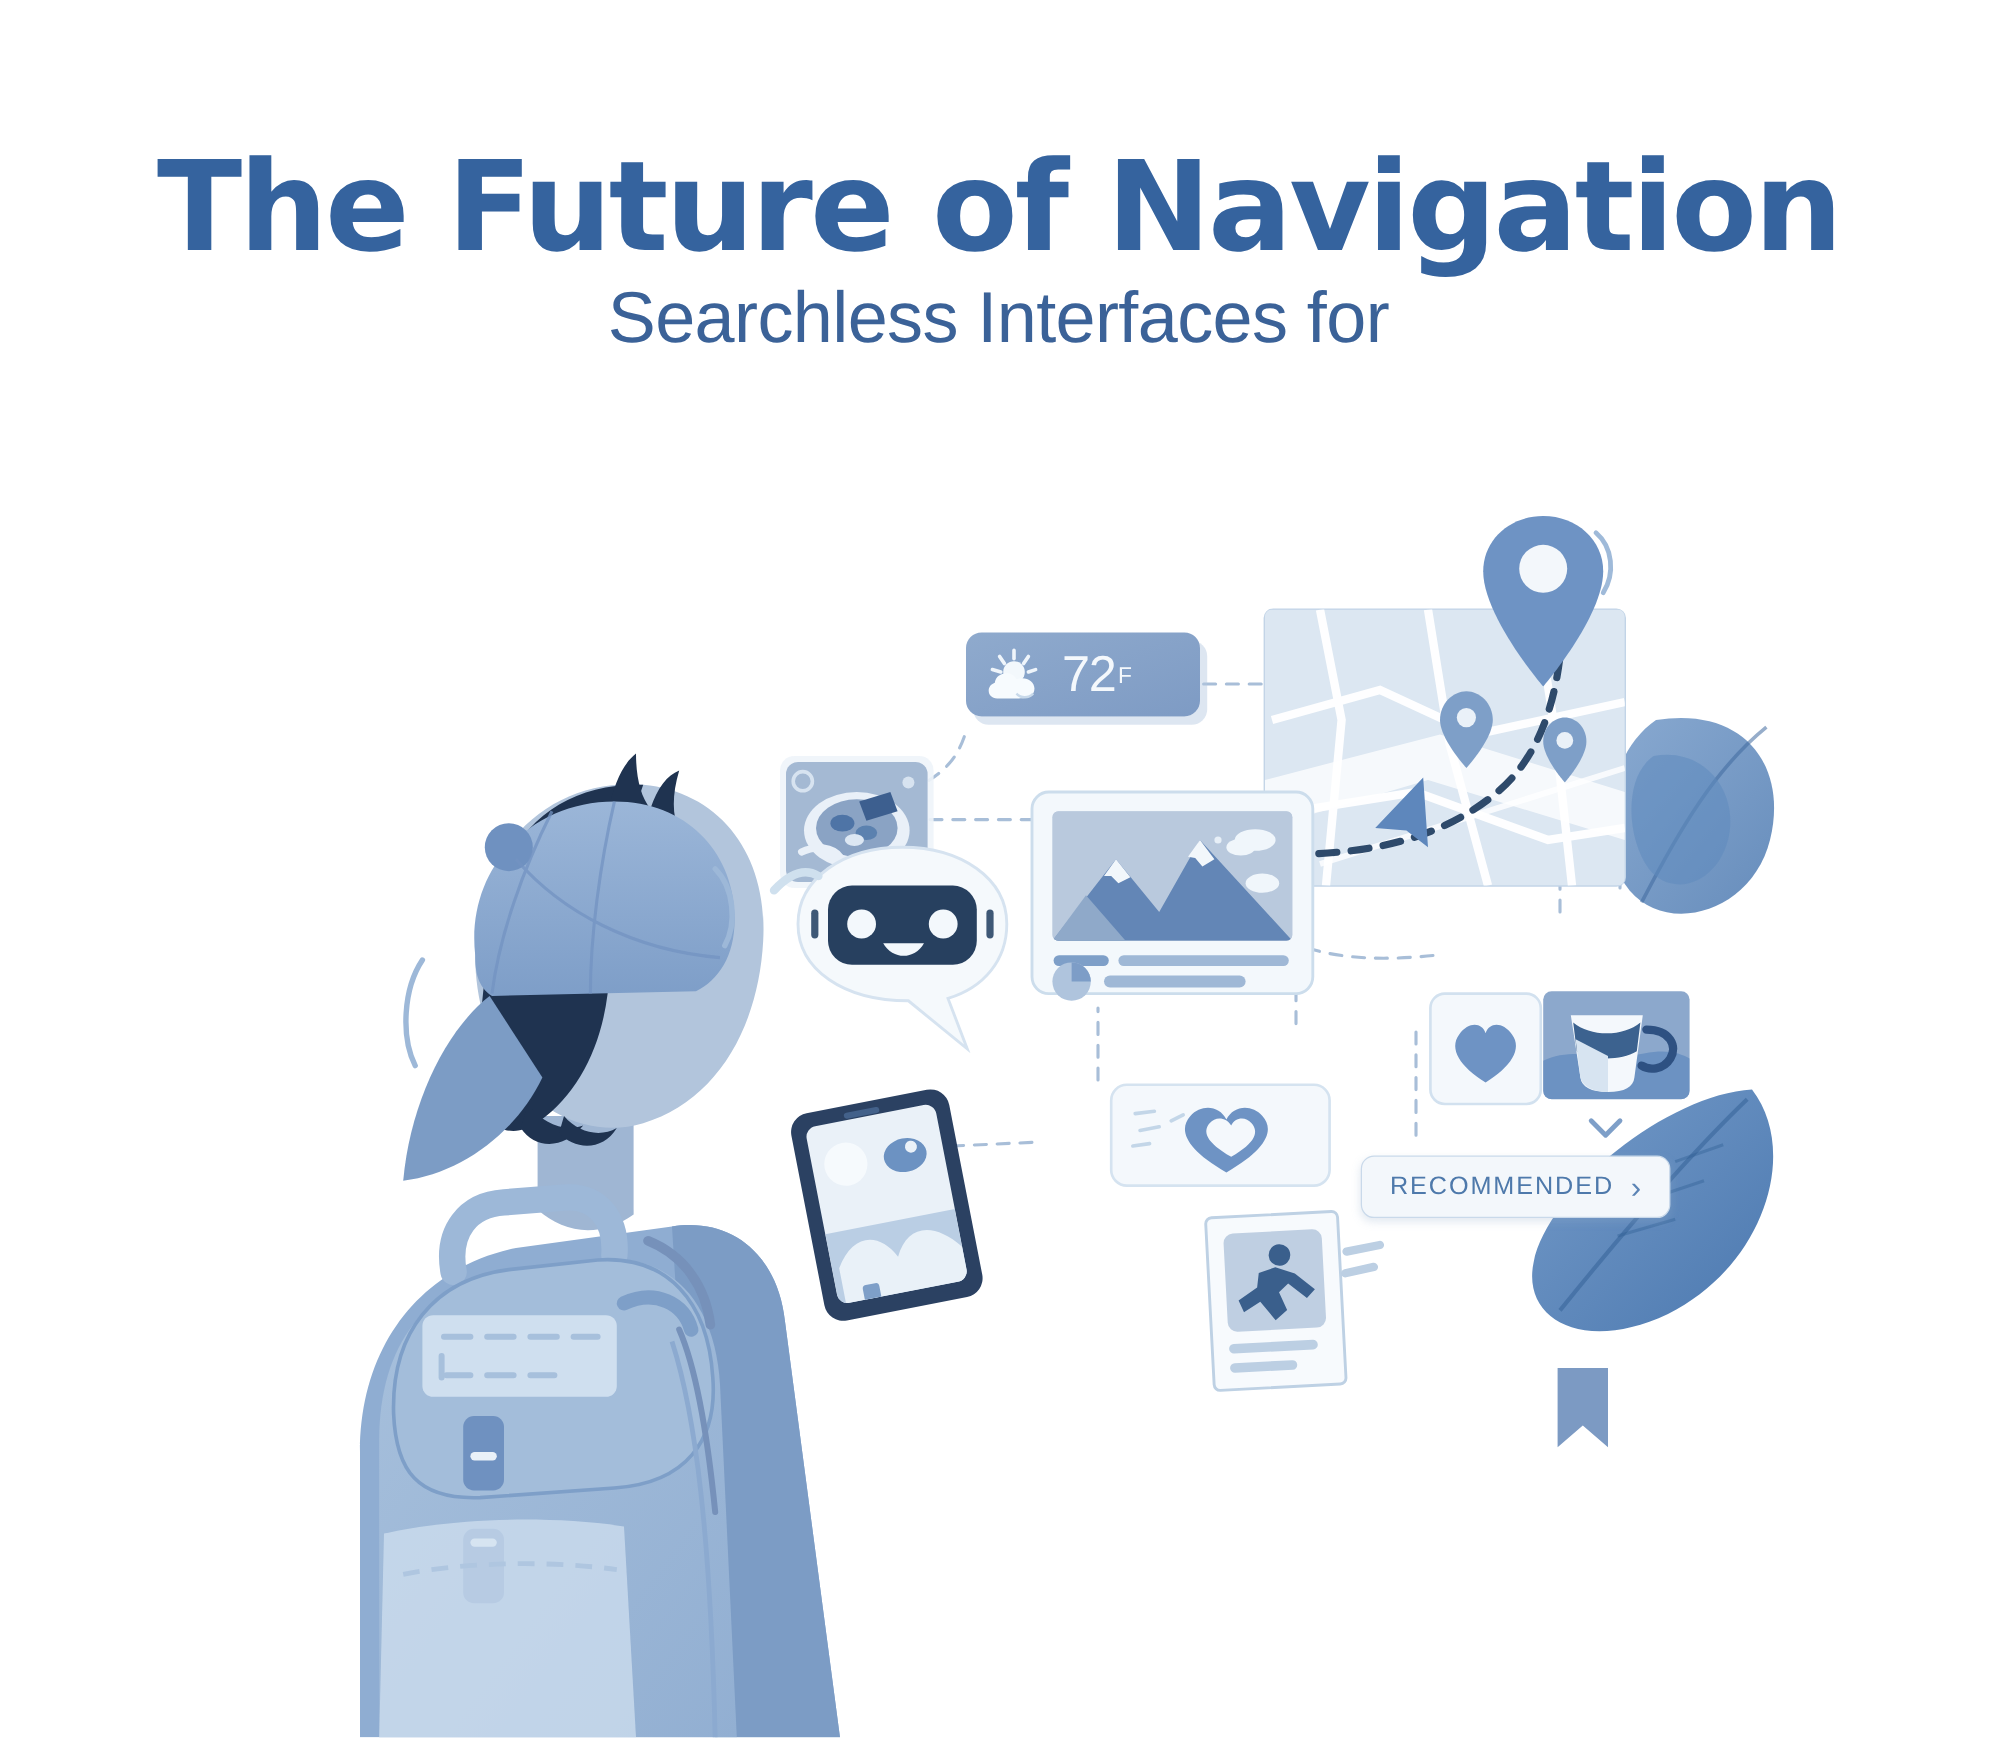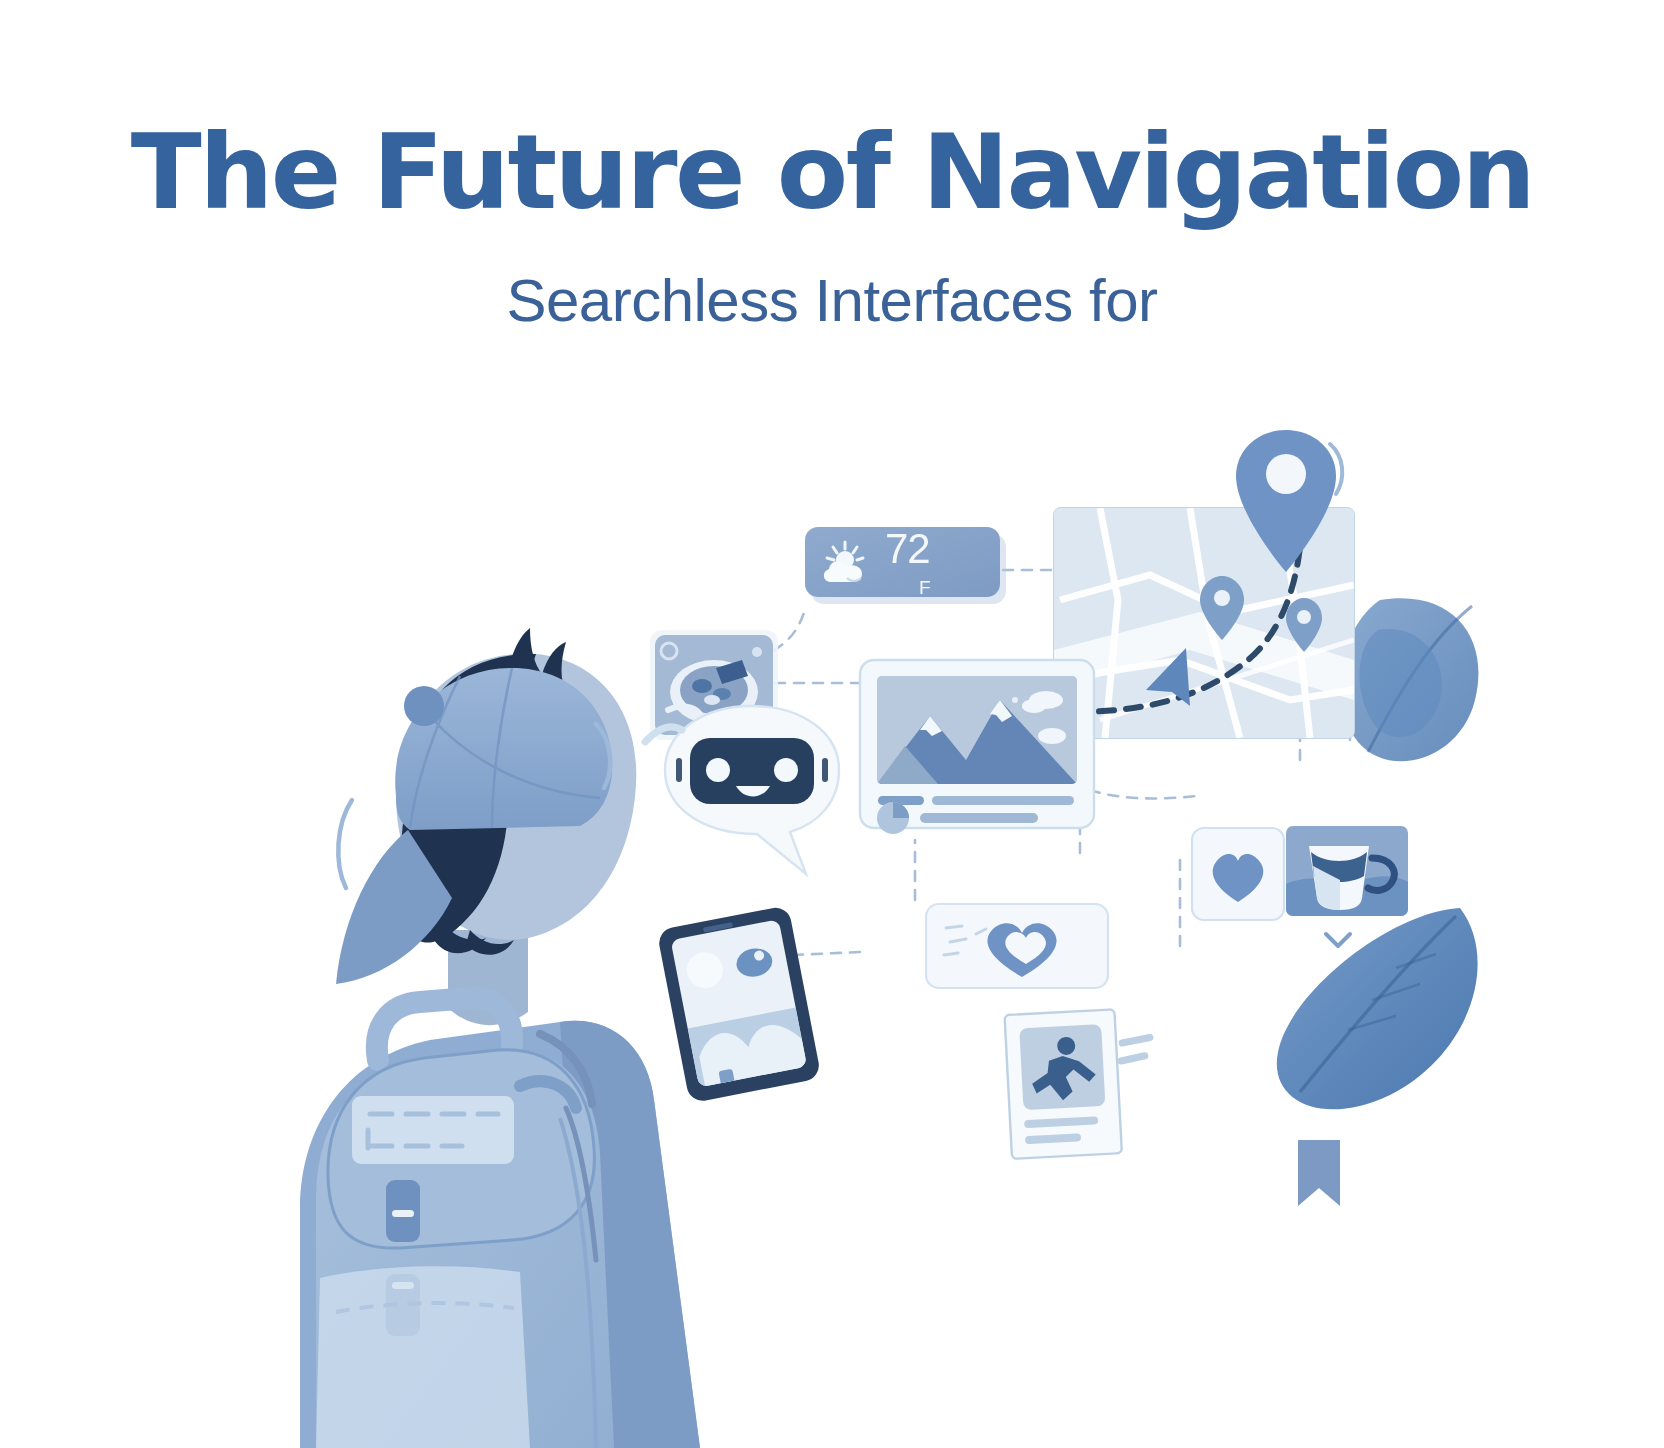--- a/index.html
+++ b/index.html
@@ -27,21 +27,20 @@
   }
   .title {
     font-size: 104px;
     font-weight: 700;
     letter-spacing: -2.5px;
     color: #35639E;
     line-height: 1.05;
     font-family: "DejaVu Sans", sans-serif;
   }
   .subtitle {
-    margin-top: 36px;
     font-size: 60px;
     font-weight: 400;
     color: #3B6298;
     line-height: 1.25;
     letter-spacing: -0.5px;
     font-family: "Liberation Sans", sans-serif;
   }
 
   
   #illo {
@@ -63,21 +62,21 @@
     display: flex; align-items: center;
     padding: 0 14px;
     gap: 10px;
   }
   .weather-temp {
     color: #F4F8FC;
     font-size: 42px;
     font-weight: 400;
     letter-spacing: -1px;
     font-family: "Liberation Sans", sans-serif;
-    display: flex; align-items: flex-end; flex-direction: column;
+    display: flex; align-items: center;
   }
   .weather-temp sup { font-size: 19px; margin-top: 4px; margin-left: 2px;}
 
   .rec-pill {
     left: 1134px; top: 963px;
     width: 258px; height: 52px;
     border-radius: 11px;
     background: #F3F7FB;
     border: 1.5px solid #C9D9EA;
     box-shadow: 0 3px 7px rgba(150,175,205,.28);
@@ -382,14 +381,18 @@
       <circle cx="26" cy="22" r="9" fill="#F3F8FC"></circle>
       <path d="M12 44 C 4 44 2 34 10 31 C 11 22 24 20 28 28 C 38 25 46 32 42 40 C 40 44 34 44 30 44 Z" fill="#F7FBFE"></path>
       <path d="M28 40 C 32 44 38 44 42 40" stroke="#C8D9EA" stroke-width="2" fill="none"></path>
     </svg>
     <div class="weather-temp">
       <span>72</span>
         <sup>F</sup>
     </div>
   </div>
 
+  <div class="node rec-pill">
+    <span class="rec-label">RECOMMENDED</span>
+    <span class="rec-chev">›</span>
+  </div>
 
 </div>
 
 </body></html>

